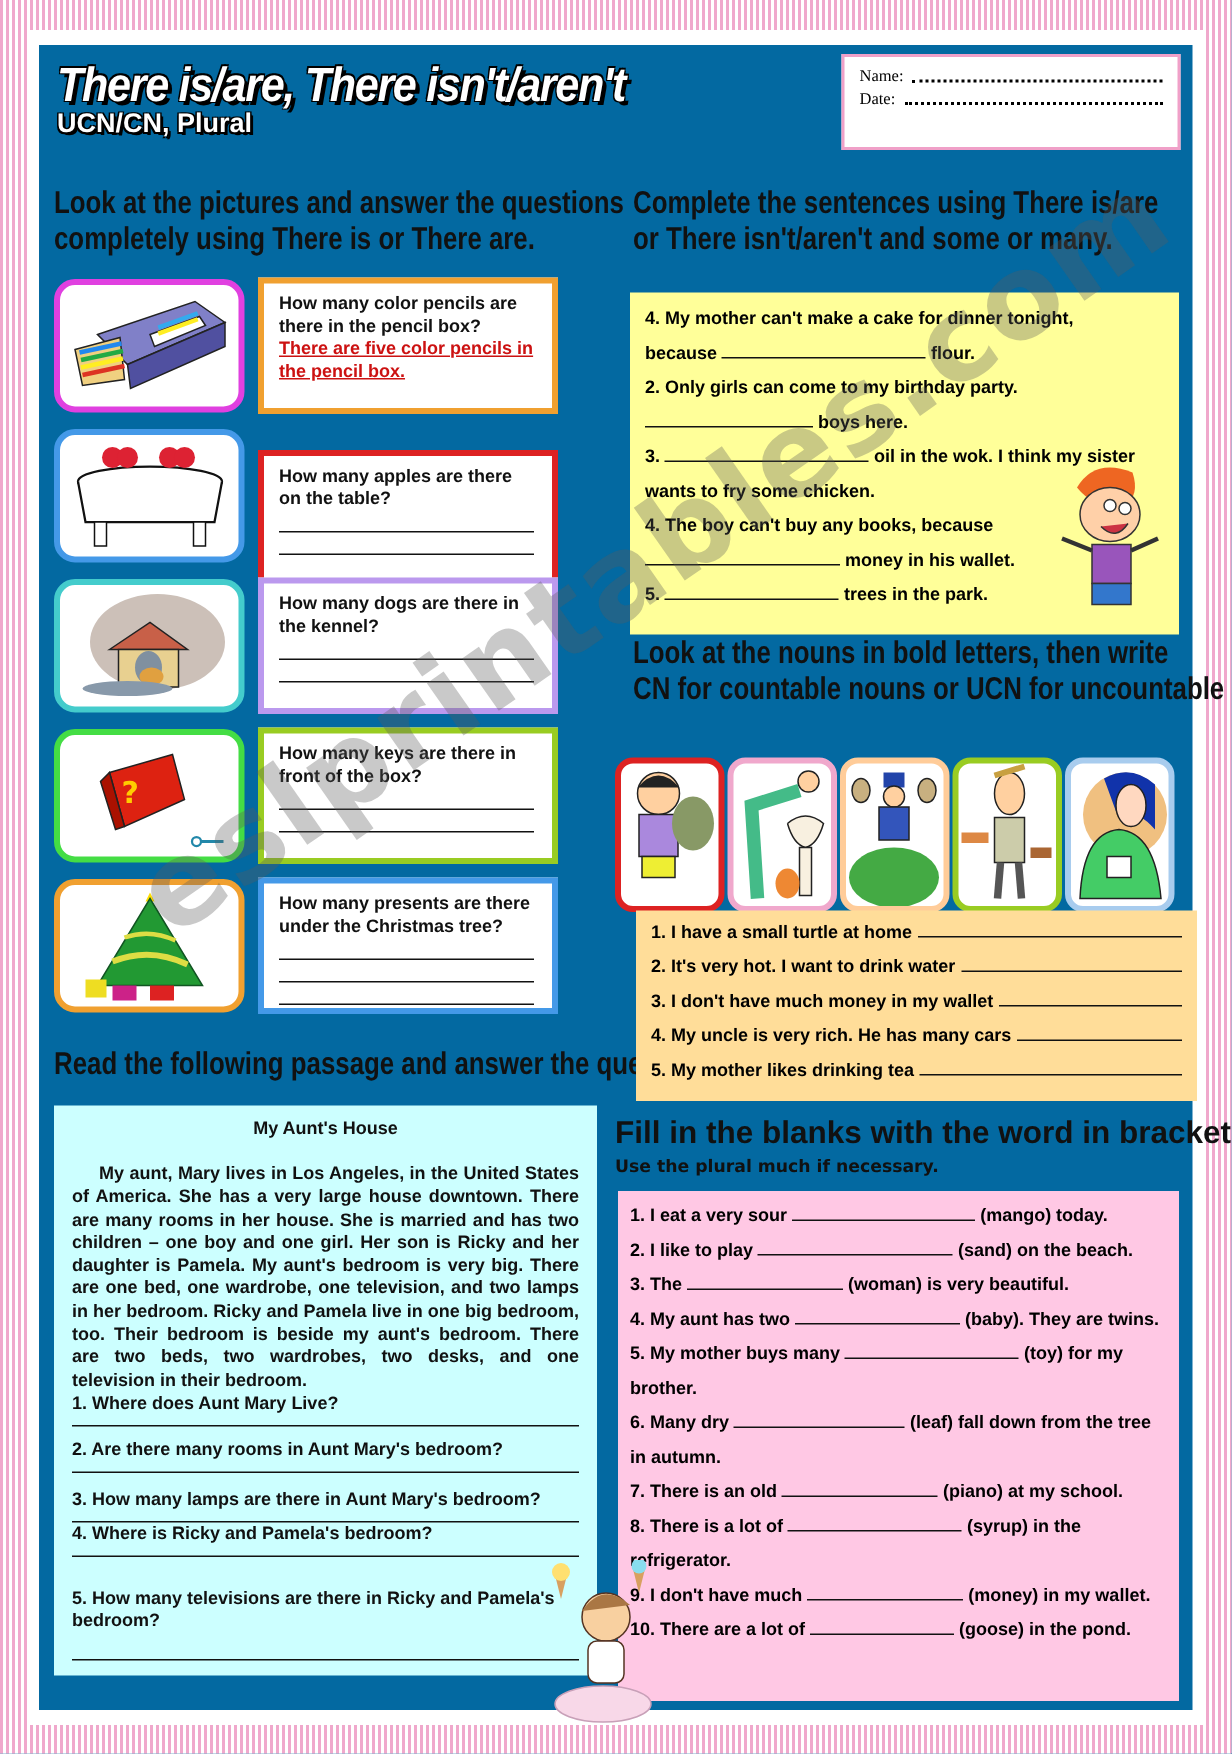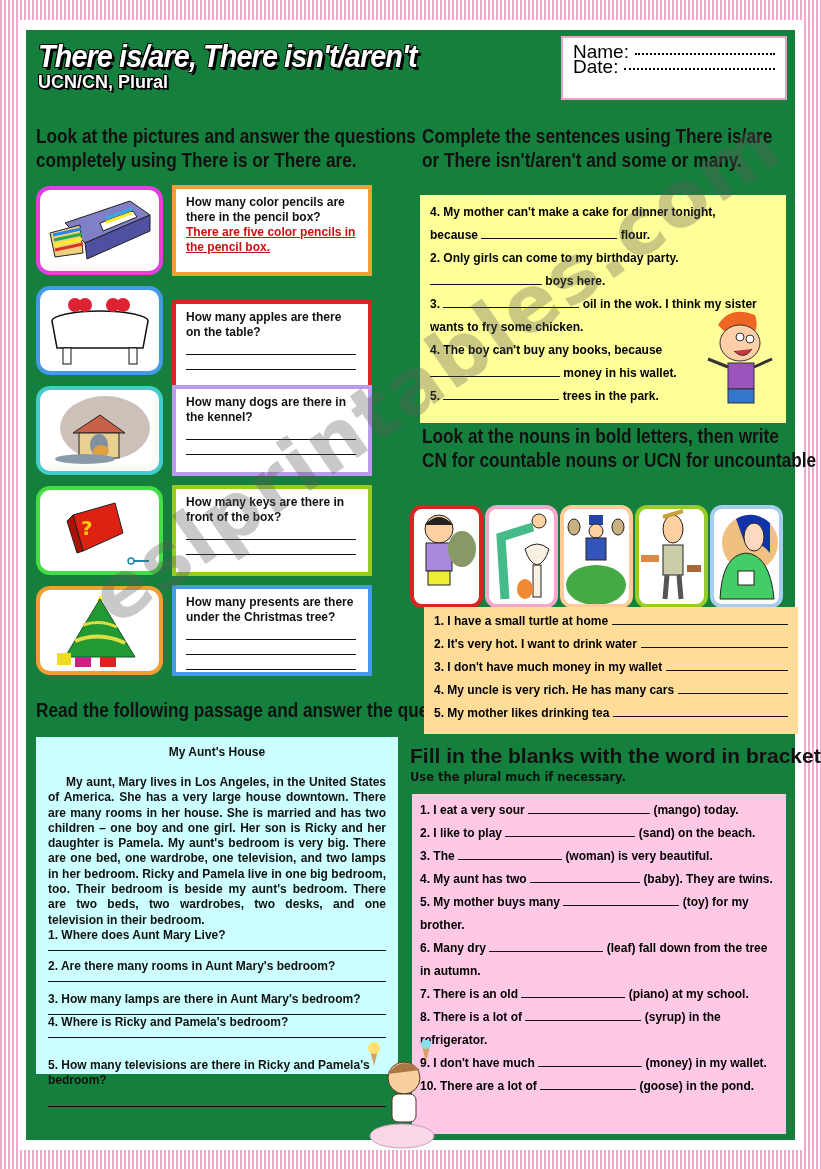--- a/index.html
+++ b/index.html
@@ -8,41 +8,41 @@
     font-family: "DejaVu Sans", sans-serif;
     background: repeating-linear-gradient(90deg, #f0a8cc 0px, #f0a8cc 2px, #ffffff 2px, #ffffff 4px);
     position: relative;
   }
   .page {
     position: absolute; left: 18px; top: 20px; width: 785px; height: 1130px;
     background: #ffffff;
   }
   .inner {
     position: absolute; left: 8px; top: 10px; width: 769px; height: 1110px;
-    background: #15803d;
+    background: #0369a1;
   }
   .title-main {
     position: absolute; left: 12px; top: 8px;
     font-family: "Liberation Sans", sans-serif; font-weight: bold; font-style: italic;
     font-size: 32px; color: #ffffff; letter-spacing: -1px;
     text-shadow: -1px -1px 0 #000, 1px -1px 0 #000, -1px 1px 0 #000, 1px 1px 0 #000, 3px 3px 0 #000;
     transform: scaleX(0.9); transform-origin: left;
     white-space: nowrap;
   }
   .title-sub {
     position: absolute; left: 12px; top: 42px;
     font-family: "Liberation Sans", sans-serif; font-weight: bold; 
     font-size: 18px; color: #ffffff; letter-spacing: 0px;
     text-shadow: -1px -1px 0 #000, 1px -1px 0 #000, -1px 1px 0 #000, 1px 1px 0 #000, 2px 2px 0 #000;
     white-space: nowrap;
   }
   .name-box {
     position: absolute; left: 535px; top: 6px; width: 226px; height: 64px;
     border: 2px solid #f0a0c8; background: #fff;
-    padding: 6px 10px; font-family: Liberation Sans, sans-serif; font-size: 19px; line-height: 15px;
+    padding: 6px 10px; font-family: Liberation Serif, serif; font-size: 11px; line-height: 15px;
   }
   .name-line { white-space: nowrap; display: flex; }
   .name-line .dots { flex: 1; border-bottom: 2px dotted #000; margin: 0 0 4px 6px; }
 
   .heading {
     position: absolute;
     font-family: "Liberation Sans", sans-serif; font-weight: bold;
     font-size: 21px; line-height: 24px; color: #111;
     transform: scaleX(0.82); transform-origin: left;
     white-space: nowrap;
@@ -87,21 +87,21 @@
   .fill-sub {
     position: absolute; left: 384px; top: 740px;
     font-family: "DejaVu Sans", sans-serif; font-weight: bold; font-size: 11.5px; color: #111; white-space: nowrap;
   }
   .pink-box {
     position: absolute; left: 386px; top: 764px; width: 374px; height: 340px;
     background: #ffc8e4; padding: 5px 8px;
     font-family: "Liberation Sans", sans-serif; font-size: 12px; font-weight: bold; line-height: 23px;
   }
   .cyan-box {
-    position: absolute; left: 10px; top: 707px; width: 362px; height: 337px;
+    position: absolute; left: 10px; top: 707px; width: 362px; height: 380px;
     background: #ccffff; padding: 8px 12px;
     font-family: "Liberation Sans", sans-serif; font-size: 12px; font-weight: bold; color: #111;
   }
   .passage-title { text-align: center; font-size: 12px; margin-bottom: 16px; }
   .passage { text-align: justify; line-height: 15.3px; text-indent: 18px; }
   .cq { line-height: 15px; }
   .cq-line { border-bottom: 1px solid #111; margin-top: 7px; height: 1px; }
 
   .watermark {
     position: absolute; left: 100px; top: 560px;

